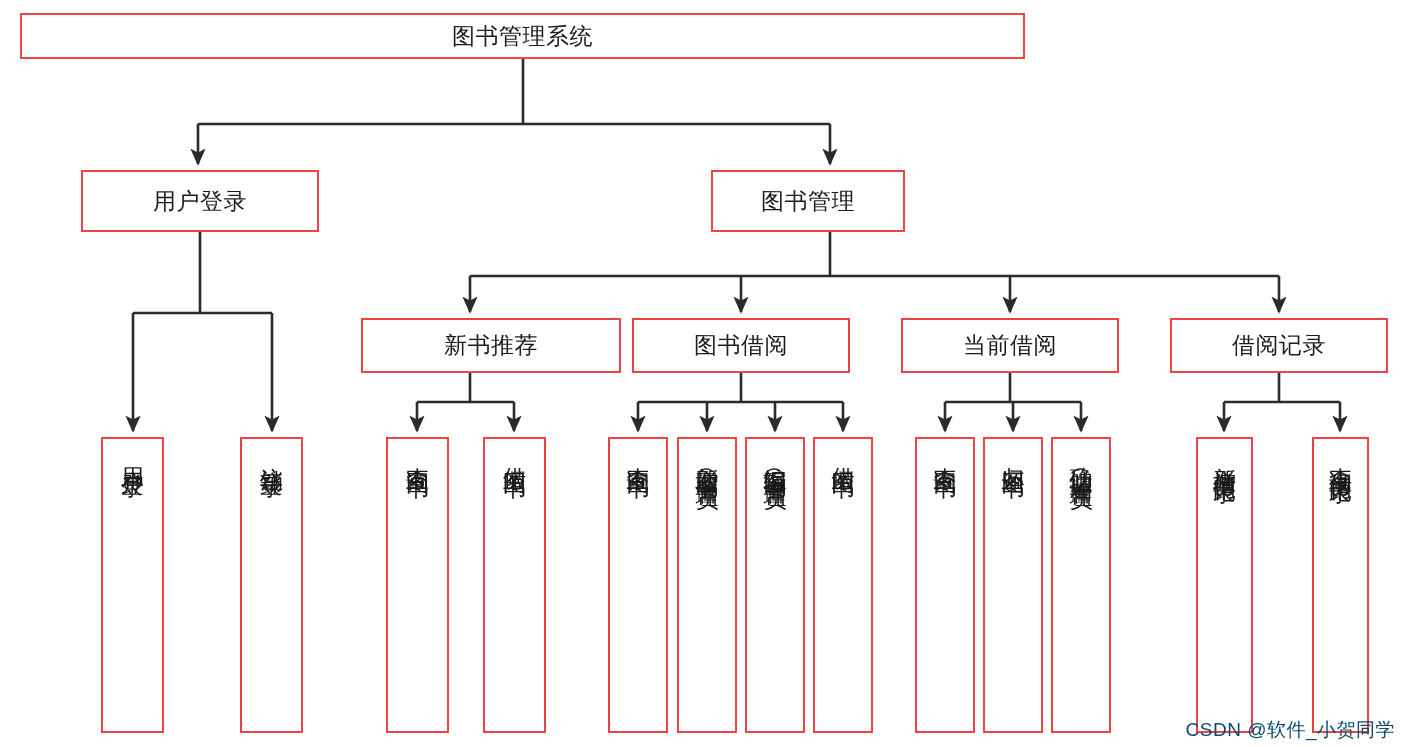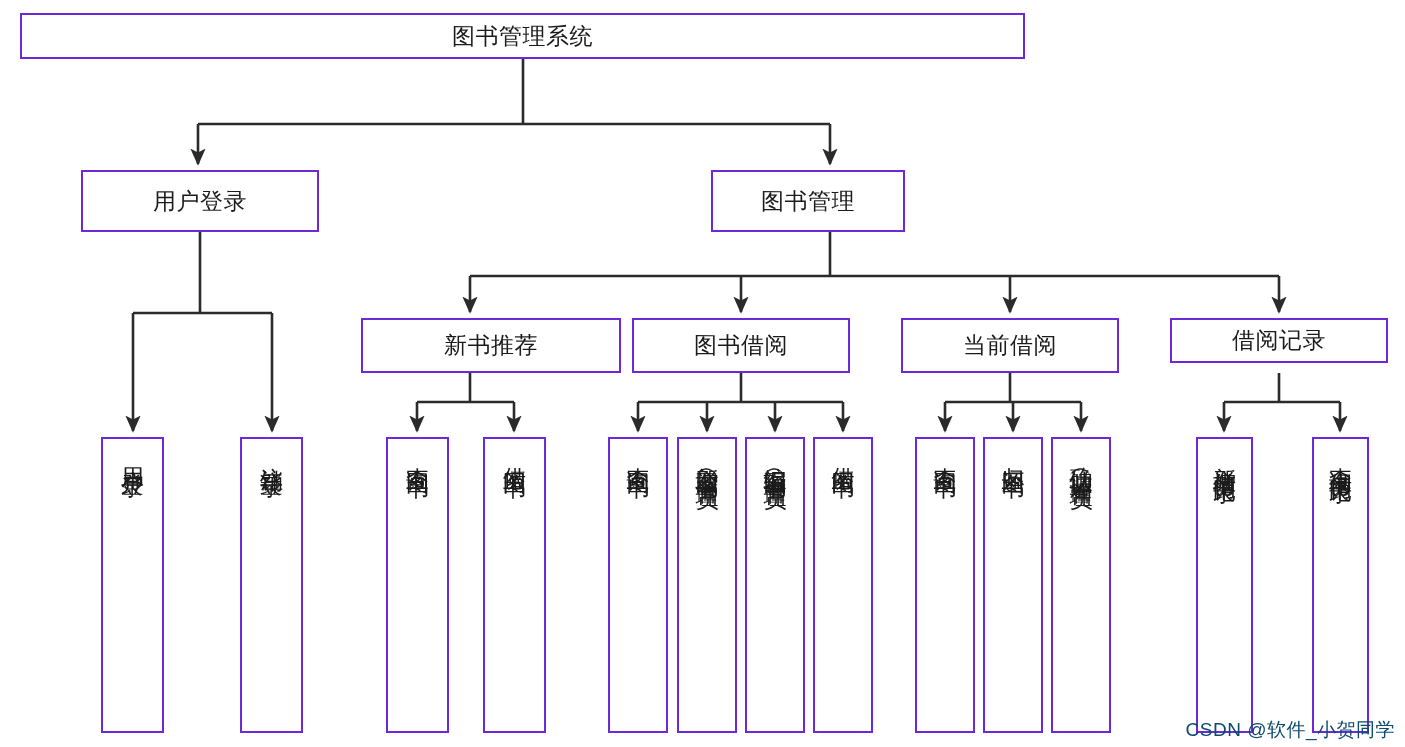--- a/index.html
+++ b/index.html
@@ -21,21 +21,21 @@
     position: absolute;
     left: 0;
     top: 0;
     width: 1405px;
     height: 747px;
     pointer-events: none;
   }
   .node {
     position: absolute;
     box-sizing: border-box;
-    border: 2px solid #6d28d9;
+    border: 2px solid #ef4444;
     background: #ffffff;
     display: flex;
     align-items: center;
     justify-content: center;
     color: #1b1b1b;
     z-index: 2;
   }
   .node-label {
     display: block;
     text-align: center;
@@ -136,21 +136,21 @@
 
   <div class="node horiz" style="left: 361px; top: 318px; width: 260px; height: 55px;">
     <span class="node-label">新书推荐</span>
   </div>
   <div class="node horiz" style="left: 901px; top: 318px; width: 218px; height: 55px;">
     <span class="node-label">当前借阅</span>
   </div>
   <div class="node horiz" style="left: 632px; top: 318px; width: 218px; height: 55px;">
     <span class="node-label">图书借阅</span>
   </div>
-  <div class="node horiz" style="left: 1170px; top: 318px; width: 218px; height: 45px;">
+  <div class="node horiz" style="left: 1170px; top: 318px; width: 218px; height: 55px;">
     <span class="node-label">借阅记录</span>
   </div>
 
   <div class="node vert" style="left: 101px; top: 437px; width: 63px; height: 296px;">
     <span class="node-label">用户登录</span>
   </div>
   <div class="node vert" style="left: 240px; top: 437px; width: 63px; height: 296px;">
     <span class="node-label">注销登录</span>
   </div>
   <div class="node vert" style="left: 386px; top: 437px; width: 63px; height: 296px;">

